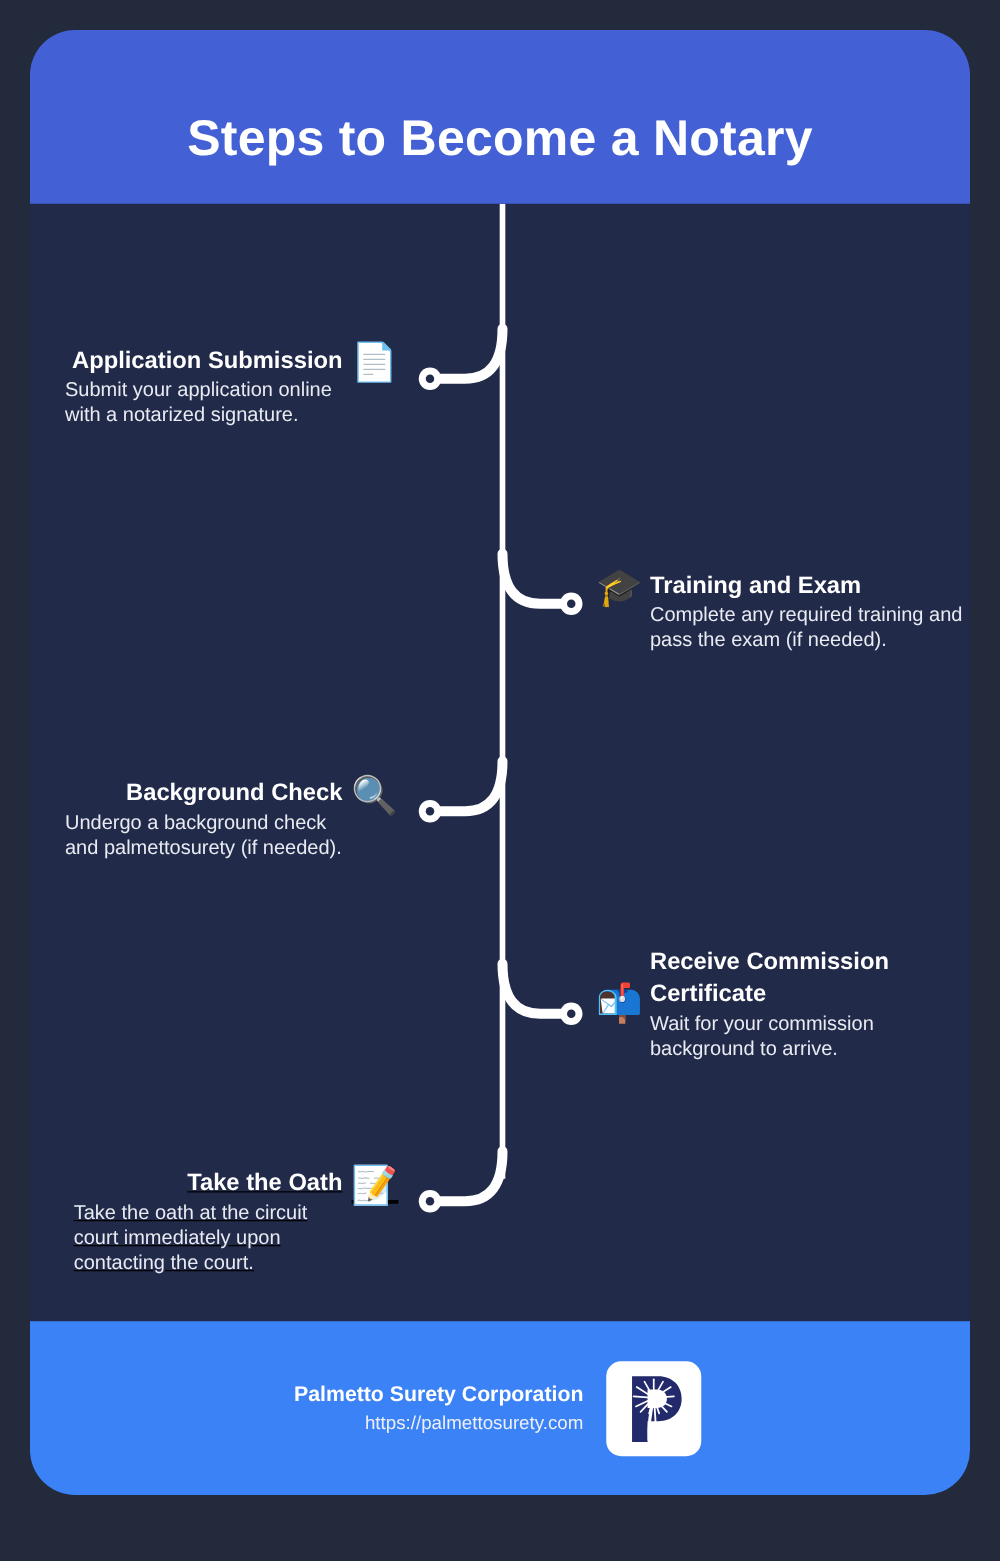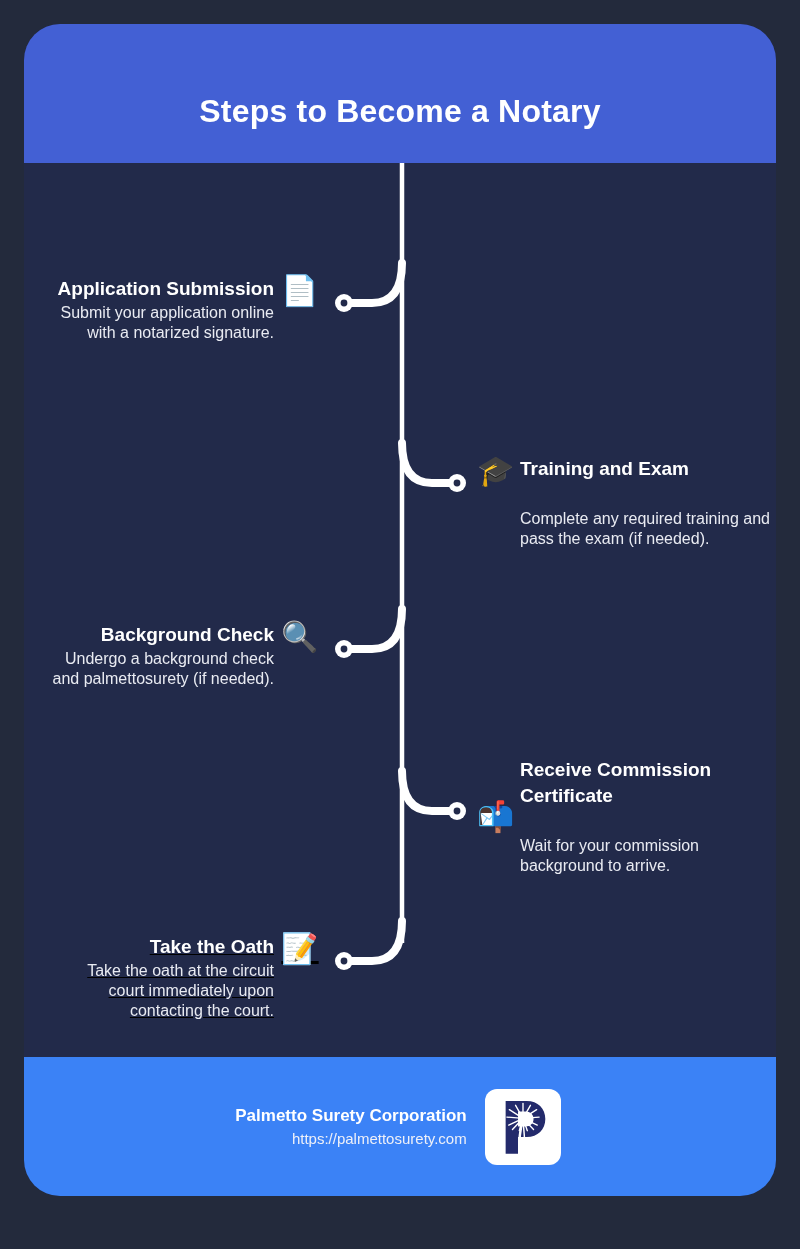--- a/index.html
+++ b/index.html
@@ -36,21 +36,21 @@
     top: 0;
     width: 752px;
     height: 139px;
     background: #4360d4;
     display: flex;
     align-items: center;
     justify-content: center;
   }
   .header-title {
     color: #ffffff;
-    font-size: 32px;
+    font-size: 40px;
     font-weight: bold;
     letter-spacing: 0.2px;
     text-align: center;
     margin-top: 36px;
   }
 
   
   .timeline {
     position: absolute;
     left: 0;
@@ -71,22 +71,22 @@
   
   .step {
     position: absolute;
     display: flex;
     align-items: flex-start;
   }
   .step-left  { flex-direction: row; }
   .step-right { flex-direction: row; }
 
   .step-text { display: flex; flex-direction: column; }
-  .step-left  .step-text { align-items: flex-end;   text-align: right; margin-left: 28px; }
-  .step-right .step-text { align-items: flex-start; text-align: left; gap: 26px;  }
+  .step-left  .step-text { align-items: flex-end;   text-align: left; margin-left: 28px; }
+  .step-right .step-text { align-items: flex-start; text-align: left;  }
 
   .step-title {
     color: #ffffff;
     font-size: 19px;
     font-weight: bold;
     line-height: 26px;
     white-space: nowrap;
   }
   .step-title.wrap { white-space: normal; }
 

